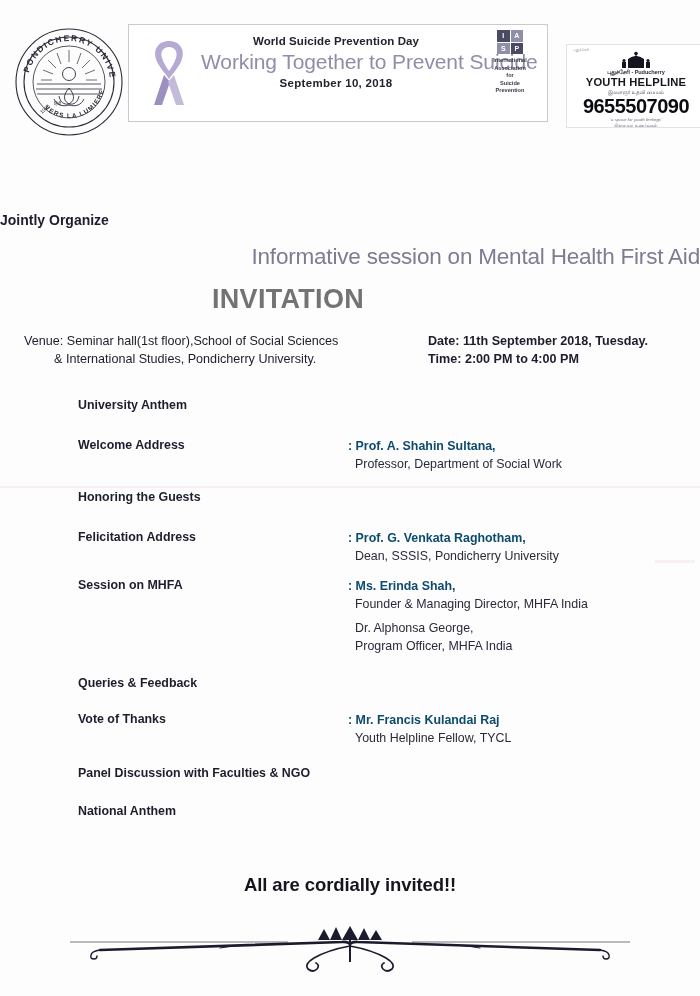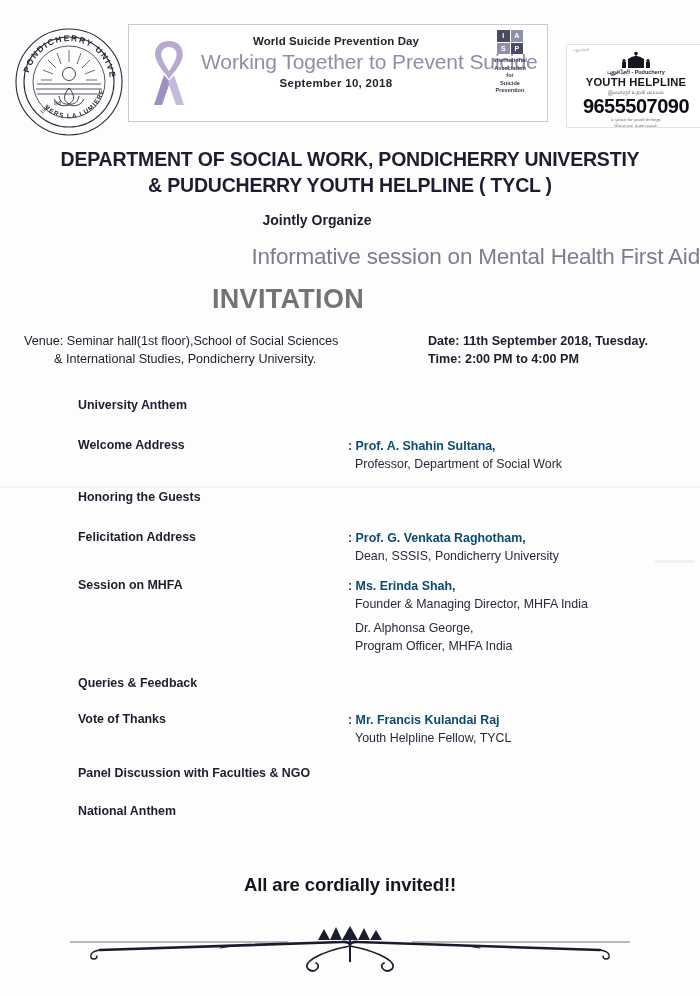--- a/index.html
+++ b/index.html
@@ -193,21 +193,21 @@
     font-weight: bold;
     color: #1d1d30;
     line-height: 26px;
     letter-spacing: -0.2px;
   }
   .jointly {
     position: absolute;
     left: 0;
     top: 212px;
     width: 634px;
-    text-align: center;
+    text-align: left;
     font-size: 14px;
     font-weight: bold;
     color: #1d1d30;
   }
   .session-title {
     position: absolute;
     left: 0;
     top: 244px;
     width: 700px;
     text-align: right;
@@ -417,24 +417,20 @@
       <div class="hl-tamil1">புதுச்சேரி - Puducherry</div>
       <div class="hl-title">YOUTH HELPLINE</div>
       <div class="hl-tamil2">இளைஞர் உதவி மையம்</div>
       <div class="hl-number">9655507090</div>
       <div class="hl-tagline">'a space for youth feelings'</div>
       <div class="hl-tamil3">இளைஞர் உணர்வுகள்</div>
 
     </div>
   </div>
 
-  <div class="dept-title">
-    <div>DEPARTMENT OF SOCIAL WORK, PONDICHERRY UNIVERSTIY</div>
-    <div>&amp; PUDUCHERRY YOUTH HELPLINE ( TYCL )</div>
-  </div>
 
   <div class="jointly">Jointly Organize</div>
 
   <div class="session-title">Informative session on Mental Health First Aid</div>
 
   <div class="invitation">INVITATION</div>
 
   <div class="venue-block">
     <span>Venue:</span>
     <span>Seminar hall(1st floor),School of Social Sciences</span>

